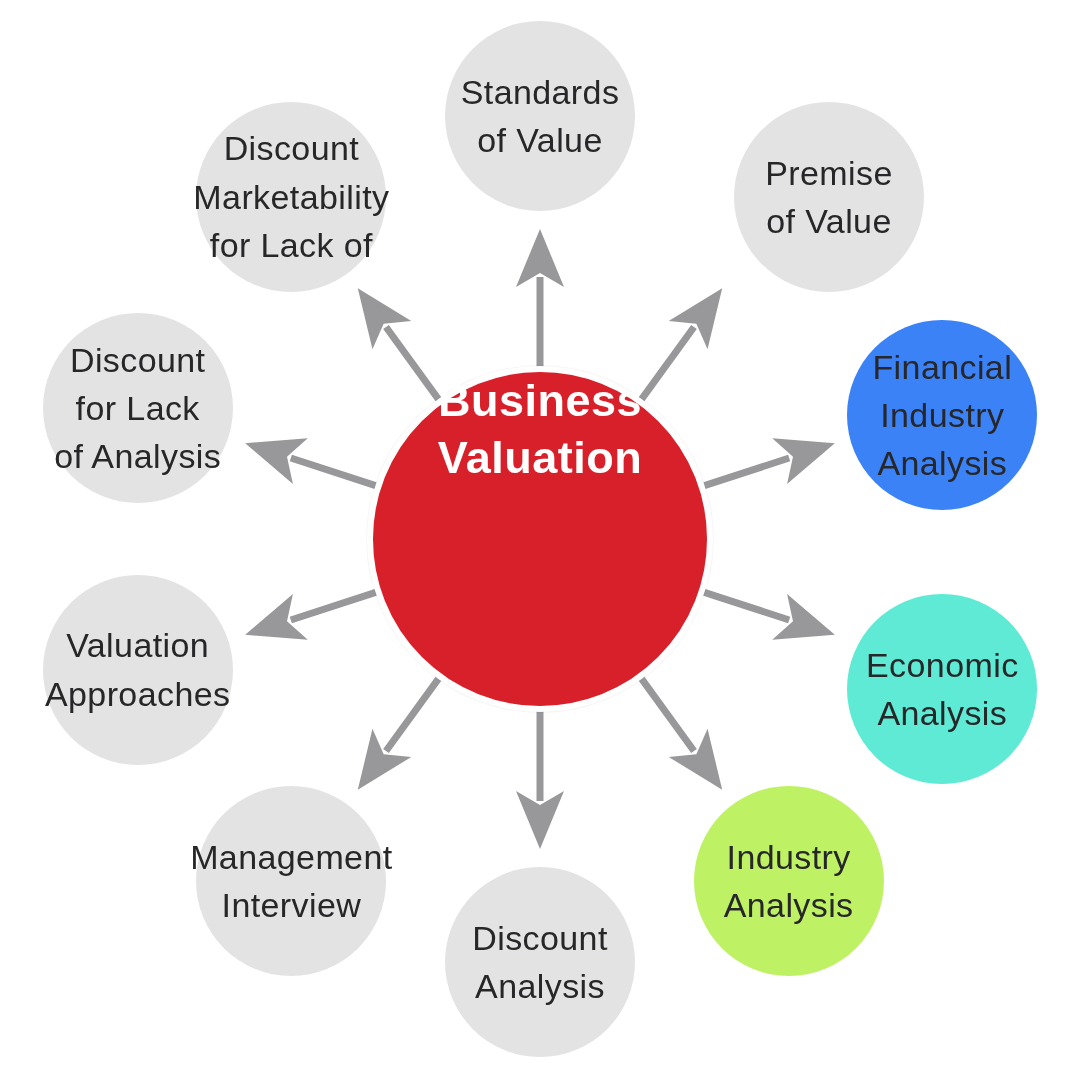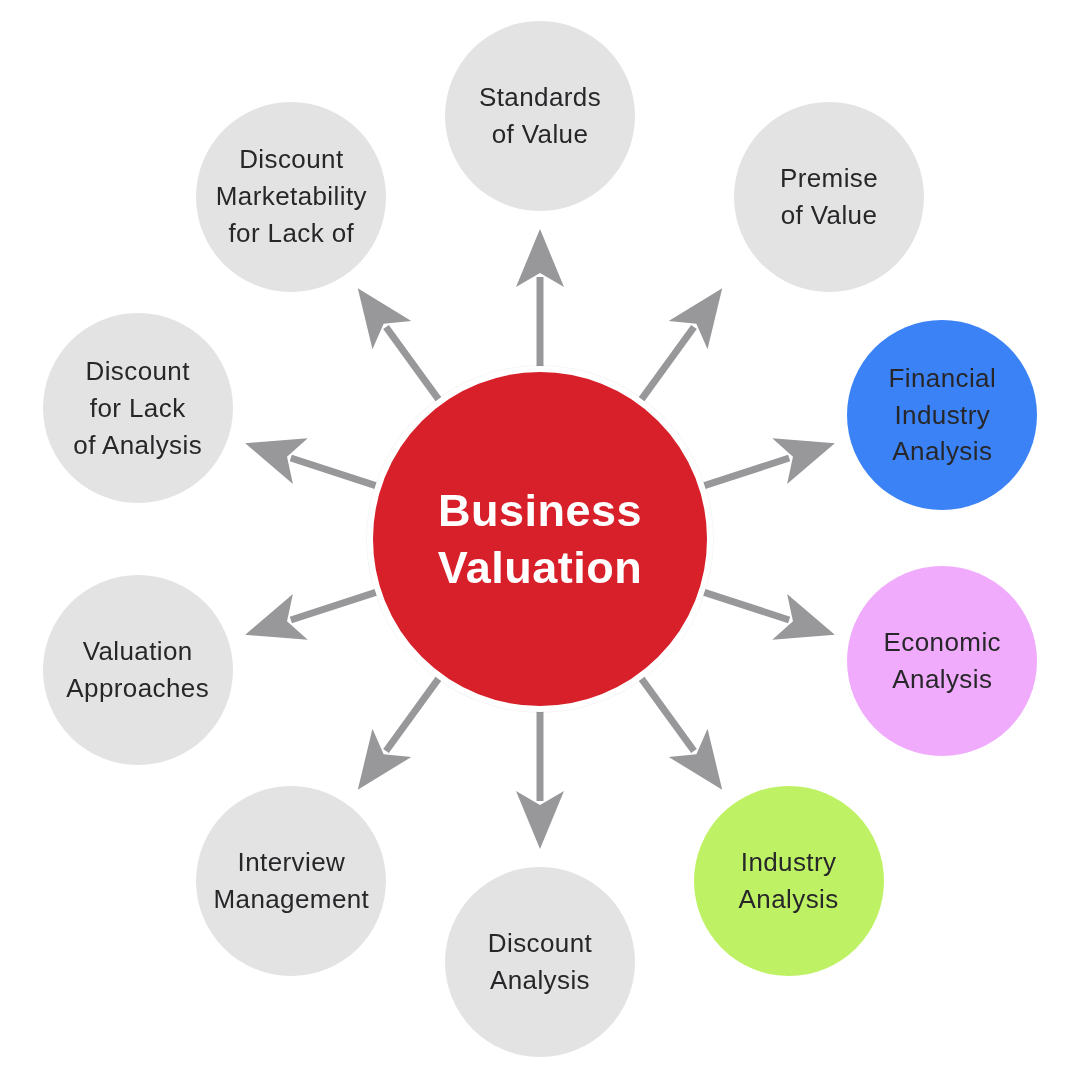--- a/index.html
+++ b/index.html
@@ -18,36 +18,36 @@
   }
   .node {
     position: absolute;
     border-radius: 50%;
     display: flex;
     align-items: center;
     justify-content: center;
     text-align: center;
   }
   .node-label {
-    font-size: 26px;
+    font-size: 34px;
     line-height: 1.42;
     letter-spacing: 0.4px;
     font-weight: 400;
   }
   .center-node {
     position: absolute;
     left: 367px;
     top: 366px;
     width: 346px;
     height: 346px;
     box-sizing: border-box;
     border: 6px solid #ffffff;
     border-radius: 50%;
     display: flex;
-    align-items: center;
+    align-items: flex-start;
     justify-content: center;
     text-align: center;
     box-shadow: 0 0 0 1px rgba(0,0,0,0.04);
   }
   .center-label {
     font-weight: bold;
     font-size: 45px;
     line-height: 1.27;
     letter-spacing: 0.5px;
   }
@@ -113,42 +113,42 @@
           <div>of Value</div>
         </div>
       </div>
       <div class="node" style="height: 190px; width: 190px; left: 847.297px; top: 320px; background: #3b82f6;">
         <div class="node-label" style="color: rgb(39, 39, 42);">
           <div>Financial</div>
           <div>Industry</div>
           <div>Analysis</div>
         </div>
       </div>
-      <div class="node" style="height: 190px; width: 190px; left: 847.297px; top: 566px; background: #f0abfc; justify-content: center;">
+      <div class="node" style="height: 190px; width: 190px; left: 847.297px; top: 594px; background: #5eead4; justify-content: center;">
         <div class="node-label" style="color: rgb(39, 39, 42);">
           <div>Economic</div>
           <div>Analysis</div>
         </div>
       </div>
       <div class="node" style="height: 190px; width: 190px; left: 693.633px; top: 786.214px; background: #bef264;">
         <div class="node-label" style="color: rgb(39, 39, 42);">
           <div>Industry</div>
           <div>Analysis</div>
         </div>
       </div>
       <div class="node" style="height: 190px; width: 190px; left: 445px; top: 867px; background: rgb(227, 227, 227);">
         <div class="node-label" style="color: rgb(39, 39, 42);">
           <div>Discount</div>
           <div>Analysis</div>
         </div>
       </div>
       <div class="node" style="height: 190px; width: 190px; left: 196.367px; top: 786.214px; background: rgb(227, 227, 227);">
         <div class="node-label" style="color: rgb(39, 39, 42);">
+          <div>Management</div>
           <div>Interview</div>
-          <div>Management</div>
         </div>
       </div>
       <div class="node" style="height: 190px; width: 190px; left: 42.7031px; top: 574.714px; background: rgb(227, 227, 227);">
         <div class="node-label" style="color: rgb(39, 39, 42);">
           <div>Valuation</div>
           <div>Approaches</div>
         </div>
       </div>
       <div class="node" style="height: 190px; width: 190px; left: 42.7031px; top: 313.286px; background: rgb(227, 227, 227);">
         <div class="node-label" style="color: rgb(39, 39, 42);">

